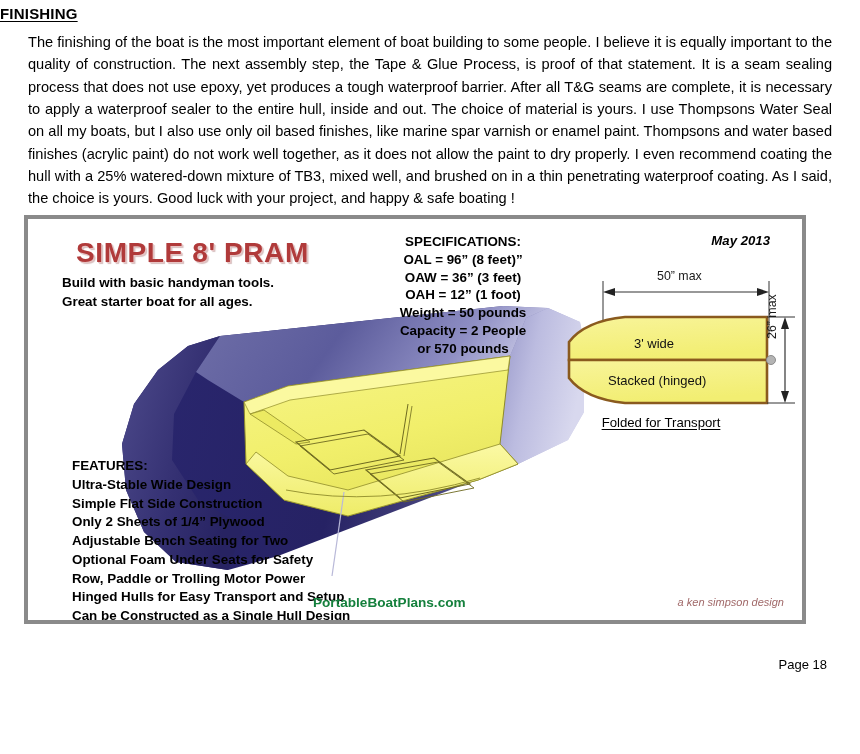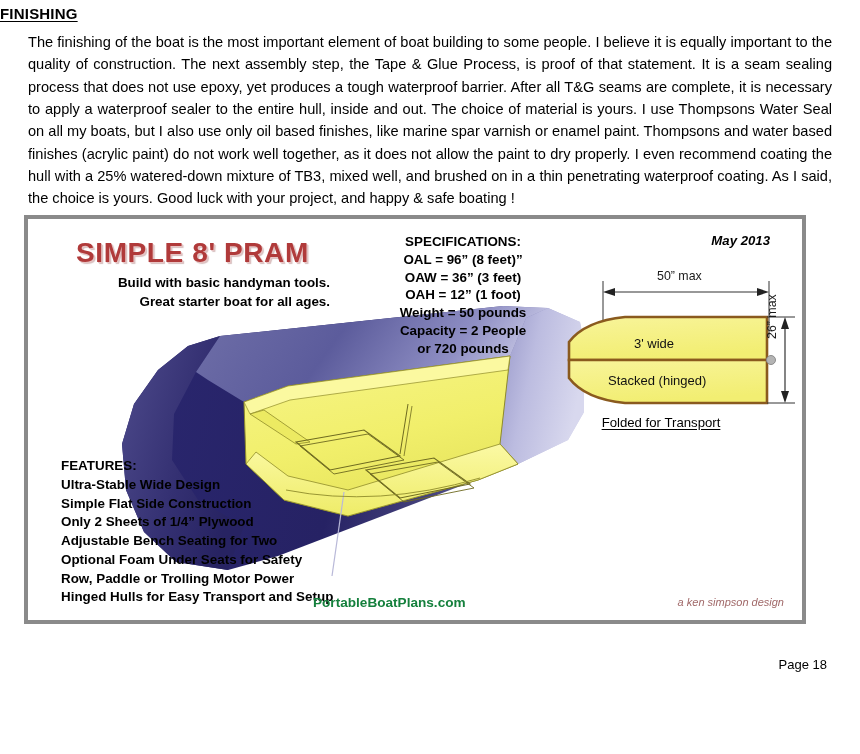--- a/index.html
+++ b/index.html
@@ -65,40 +65,40 @@
     font-weight: bold;
     color: #b03a3a;
     letter-spacing: 0.6px;
     text-shadow: 1px 1px 0 #e8c4c4, 2px 2px 1px rgba(120,40,40,0.30);
   }
   #plan-subtitle {
     position: absolute;
     left: 34px;
     top: 55px;
     width: 268px;
-    text-align: right;
+    text-align: left;
     font-size: 13.4px;
     font-weight: bold;
     line-height: 1.38;
   }
 
   #spec-block {
     position: absolute;
     left: 345px;
     top: 14px;
     width: 180px;
     text-align: center;
     font-size: 13.4px;
     font-weight: bold;
     line-height: 1.33;
   }
 
   #features-block {
     position: absolute;
-    left: 33px;
+    left: 44px;
     top: 238px;
     font-size: 13.4px;
     font-weight: bold;
     line-height: 1.40;
   }
 
   #date-label {
     position: absolute;
     right: 32px;
     top: 14px;
@@ -290,32 +290,33 @@
 
     <div id="date-label">May 2013</div>
 
     <div id="spec-block">
       <div>SPECIFICATIONS:</div>
       <div>OAL = 96” (8 feet)”</div>
       <div>OAW = 36” (3 feet)</div>
       <div>OAH = 12” (1 foot)</div>
       <div>Weight = 50 pounds</div>
       <div>Capacity = 2 People</div>
-      <div>or 720 pounds</div>
+      <div>or 570 pounds</div>
     </div>
 
     <div id="features-block">
       <div>FEATURES:</div>
       <div>Ultra-Stable Wide Design</div>
       <div>Simple Flat Side Construction</div>
       <div>Only 2 Sheets of 1/4” Plywood</div>
       <div>Adjustable Bench Seating for Two</div>
       <div>Optional Foam Under Seats for Safety</div>
       <div>Row, Paddle or Trolling Motor Power</div>
       <div>Hinged Hulls for Easy Transport and Setup</div>
+      <div>Can be Constructed as a Single Hull Design</div>
     </div>
 
     <svg id="transport-diagram" viewBox="0 0 268 200">
       <defs>
         <linearGradient id="foldYellow" x1="0" y1="0" x2="0.3" y2="1">
           <stop offset="0%" stop-color="#f8f49a"></stop>
           <stop offset="100%" stop-color="#f2ee72"></stop>
         </linearGradient>
       </defs>
 

